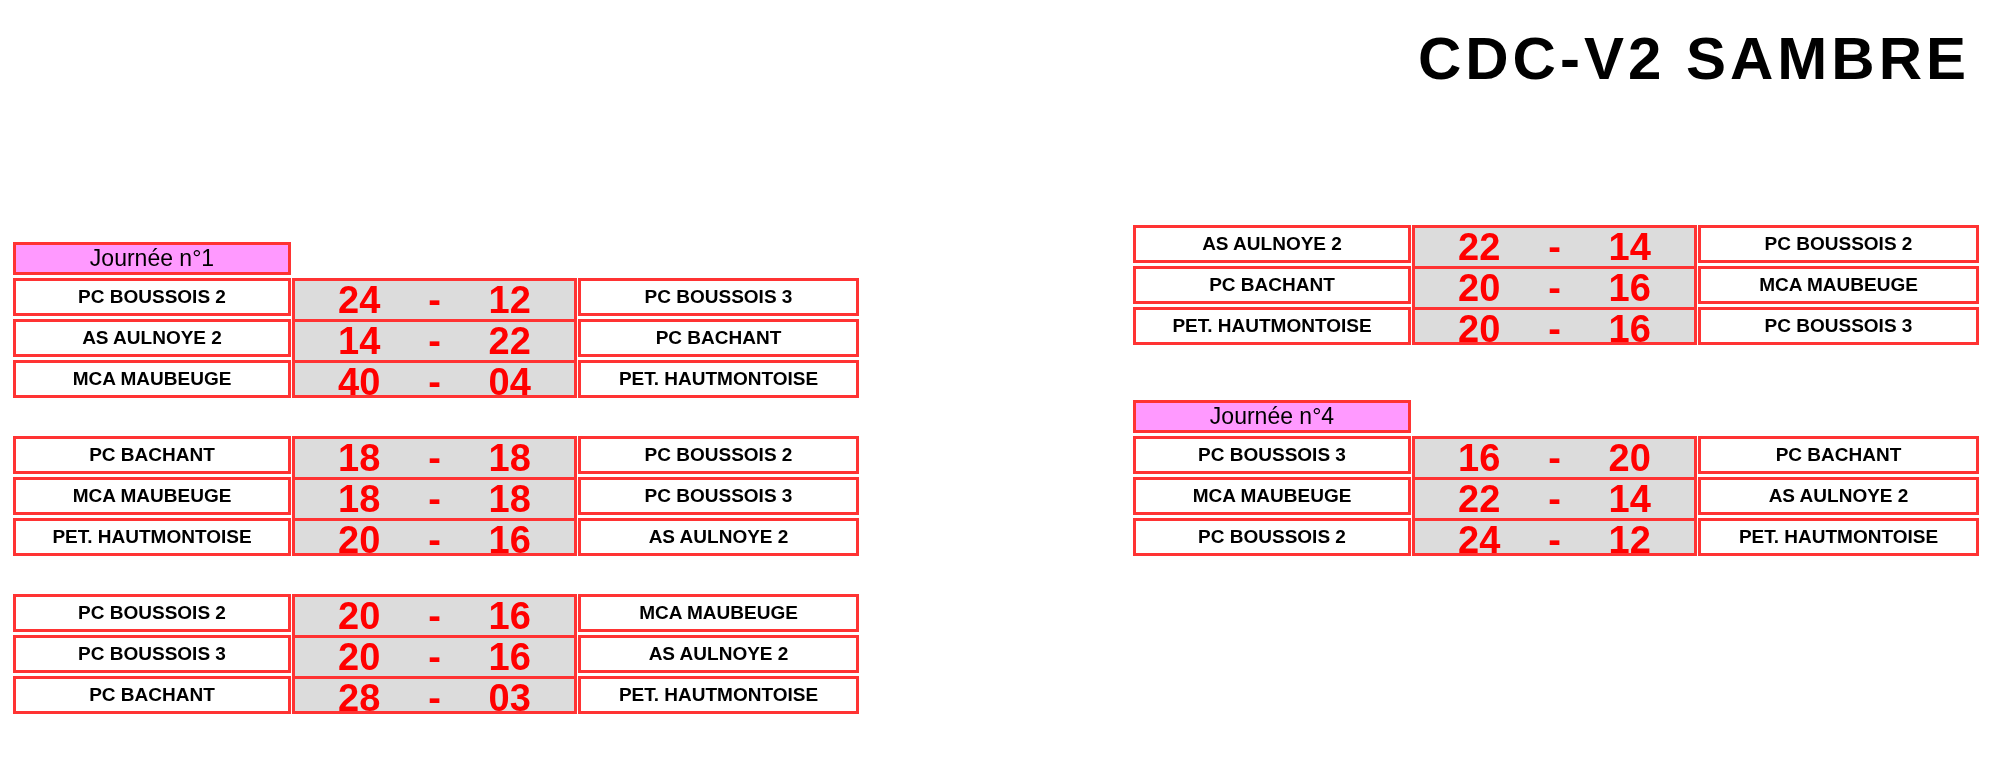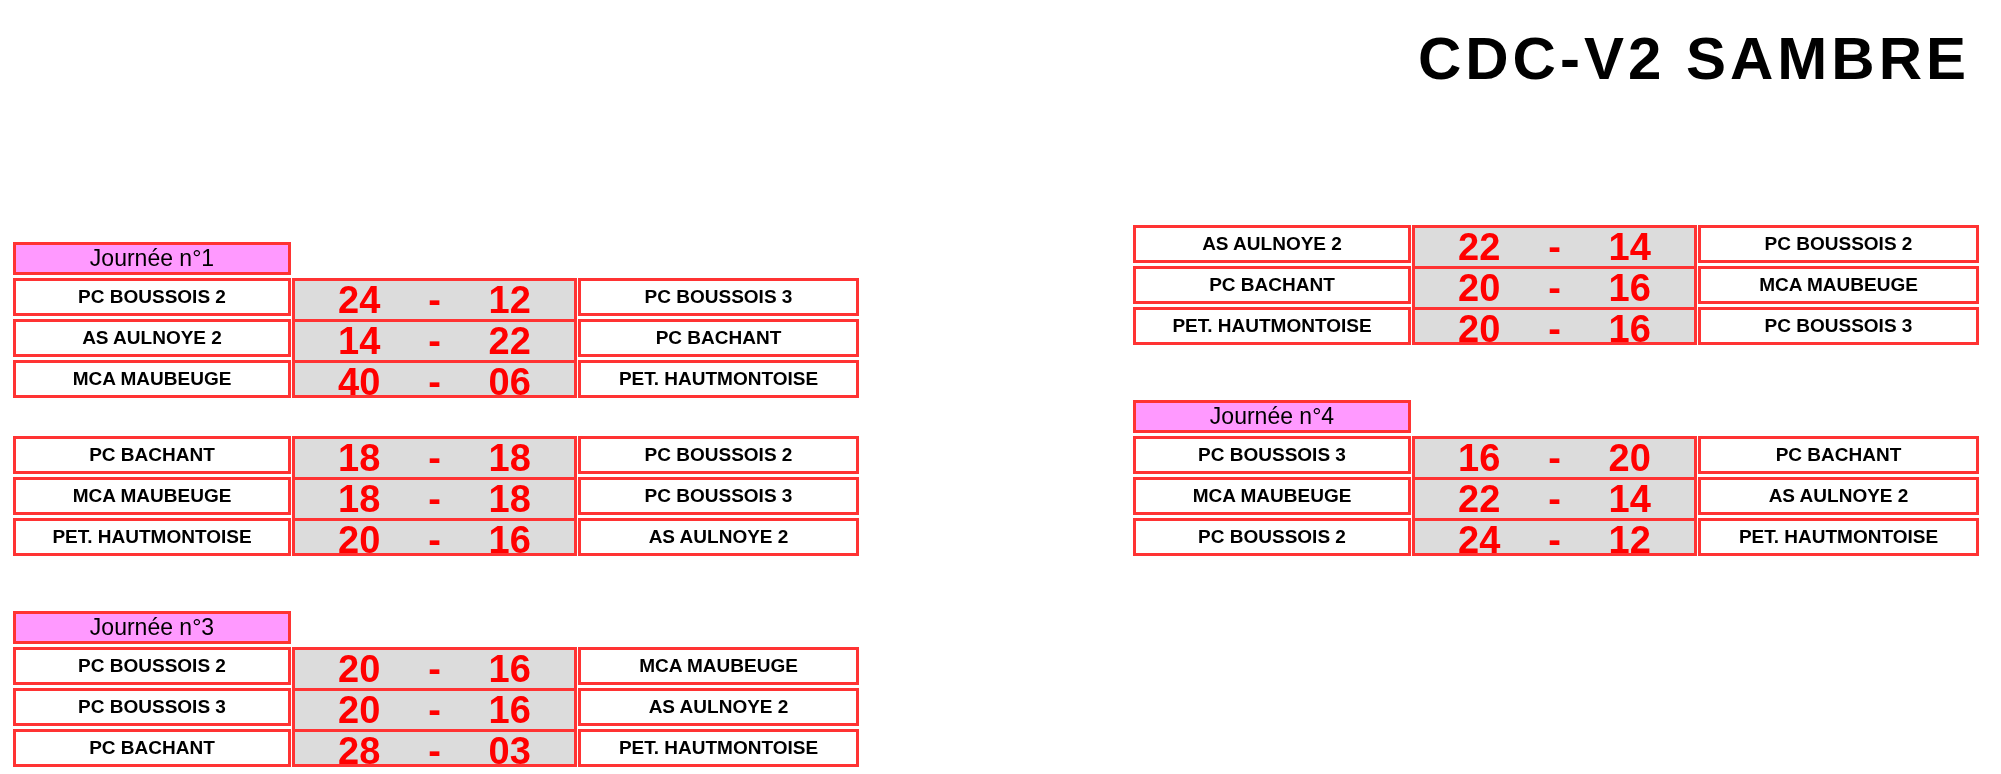--- a/index.html
+++ b/index.html
@@ -130,21 +130,21 @@
 
   <div class="score-cell">
     <span class="home-score">14</span>
     <span class="score-dash">-</span>
     <span class="away-score">22</span>
   </div>
 
   <div class="score-cell">
     <span class="home-score">40</span>
     <span class="score-dash">-</span>
-    <span class="away-score">06</span>
+    <span class="away-score">04</span>
   </div>
 </div>
       <div class="rows">
   <div class="match-row">
     <div class="team-cell home">
       <span>PC BOUSSOIS 2</span>
     </div>
     <div class="mid-spacer"></div>
     <div class="team-cell away">
       <span>PC BOUSSOIS 3</span>
@@ -223,23 +223,20 @@
     <div class="mid-spacer"></div>
     <div class="team-cell away">
       <span>AS AULNOYE 2</span>
     </div>
   </div>
 </div>
     </div>
   </section>
 
   <section class="round">
-    <header class="round-header">
-      <span class="round-label">Journée n°3</span>
-    </header>
     <div class="rows-wrap">
       <div class="score-col">
   <div class="score-cell">
     <span class="home-score">20</span>
     <span class="score-dash">-</span>
     <span class="away-score">16</span>
   </div>
 
   <div class="score-cell">
     <span class="home-score">20</span>

